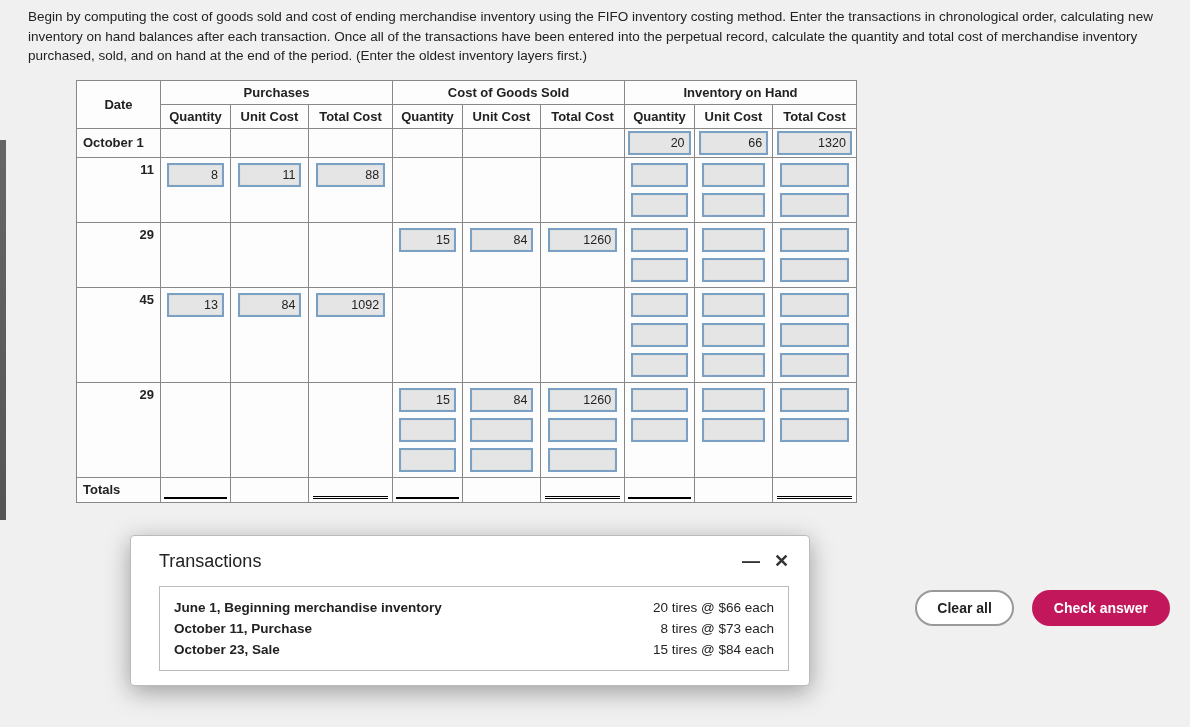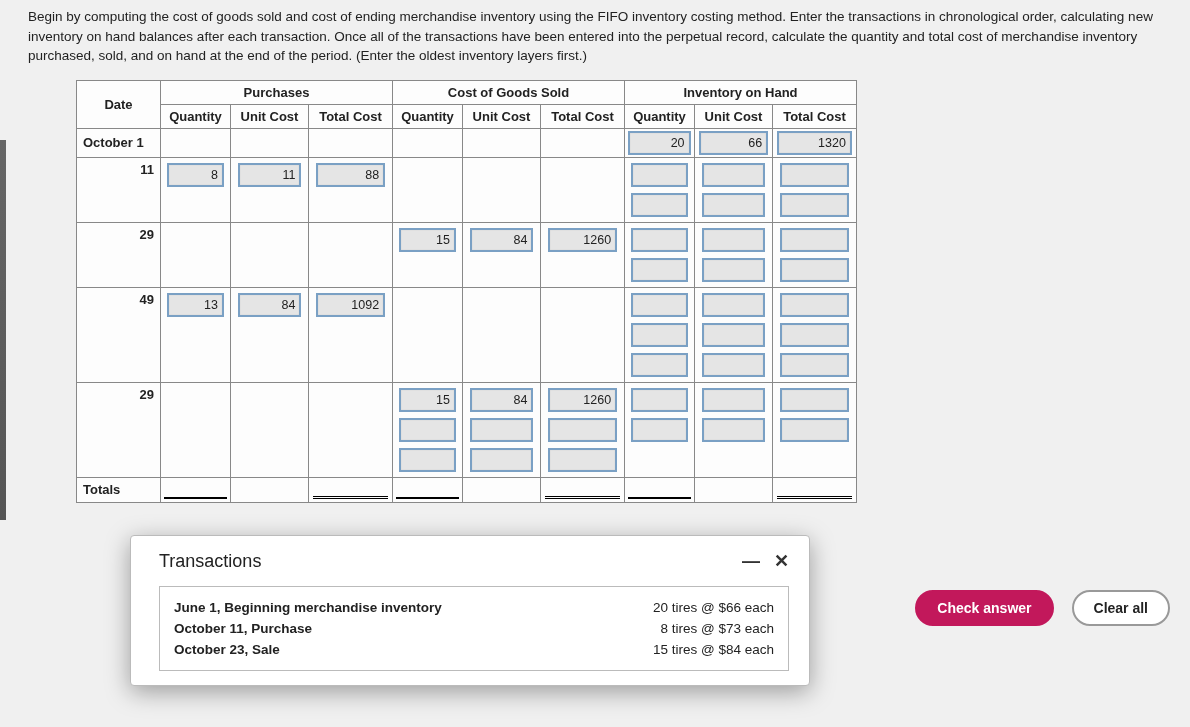--- a/index.html
+++ b/index.html
@@ -268,21 +268,21 @@
     <td>
               <div class="stack">
                 <div class="inp empty"></div>
                 <div class="inp empty"></div>
               </div>
             </td>
   </tr>
 
   <tr class="tall-row">
     <td>
-              <div class="cell date">49</div>
+              <div class="cell date">45</div>
             </td>
     <td>
               <div class="stack">
                 <div class="inp">13</div>
               </div>
             </td>
     <td>
               <div class="stack">
                 <div class="inp">84</div>
               </div>
@@ -416,17 +416,17 @@
     </div>
     <div class="trans-row">
       <span class="lbl">October 23, Sale</span>
       <span>15 tires @ $84 each</span>
     </div>
   </div>
 </div>
 
 
 <div class="btn-row">
+  <div class="btn clear">Clear all</div>
   <div class="btn check">Check answer</div>
-  <div class="btn clear">Clear all</div>
 </div>
 
 </div>
 
 </body></html>

